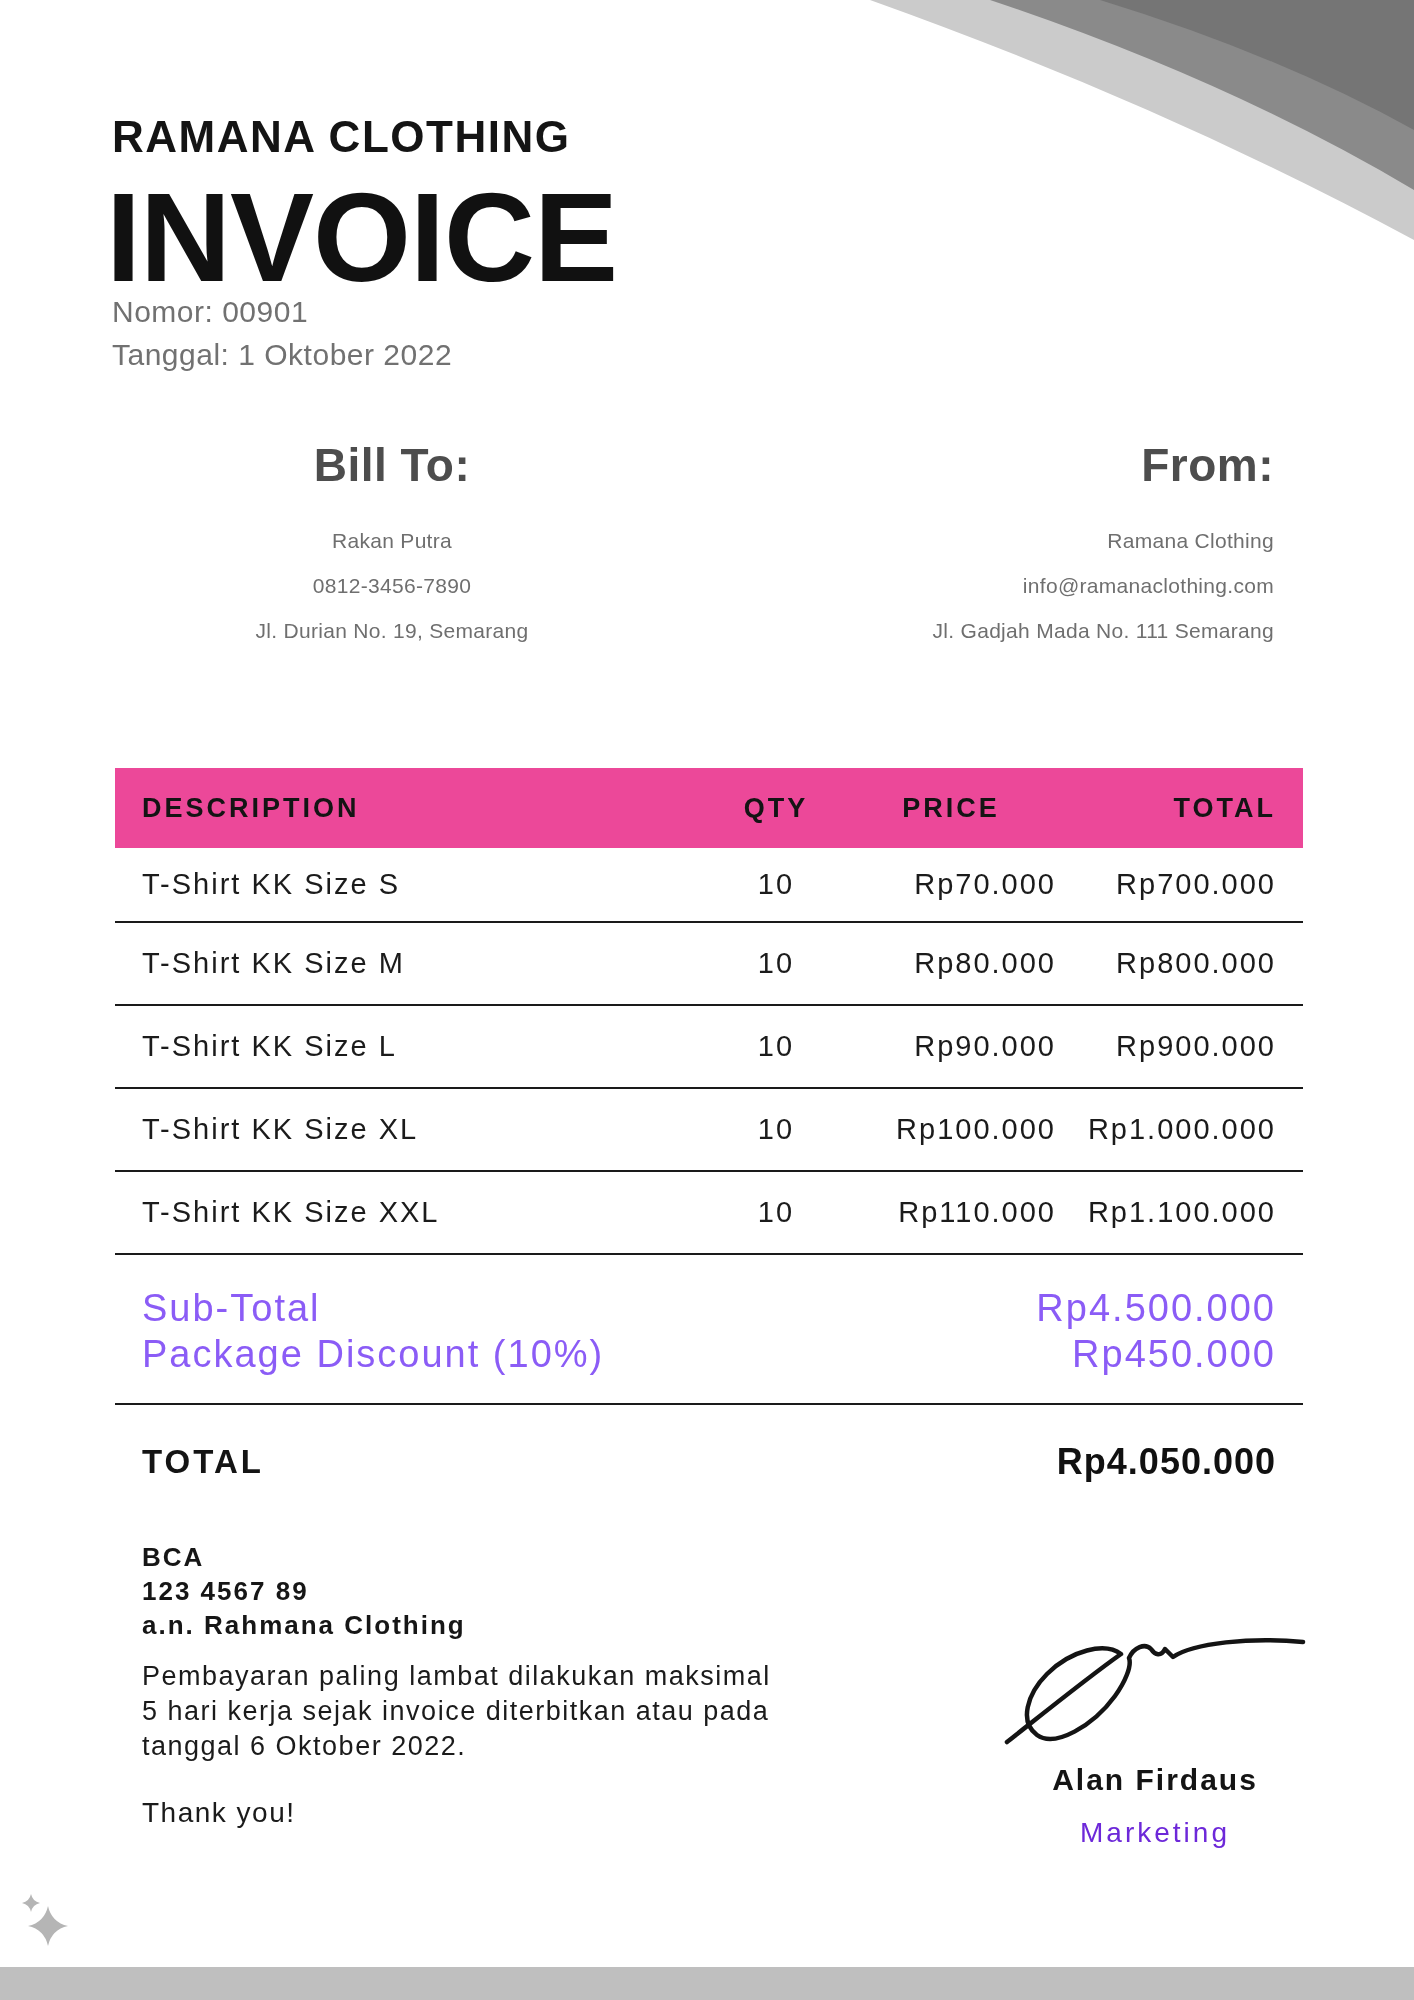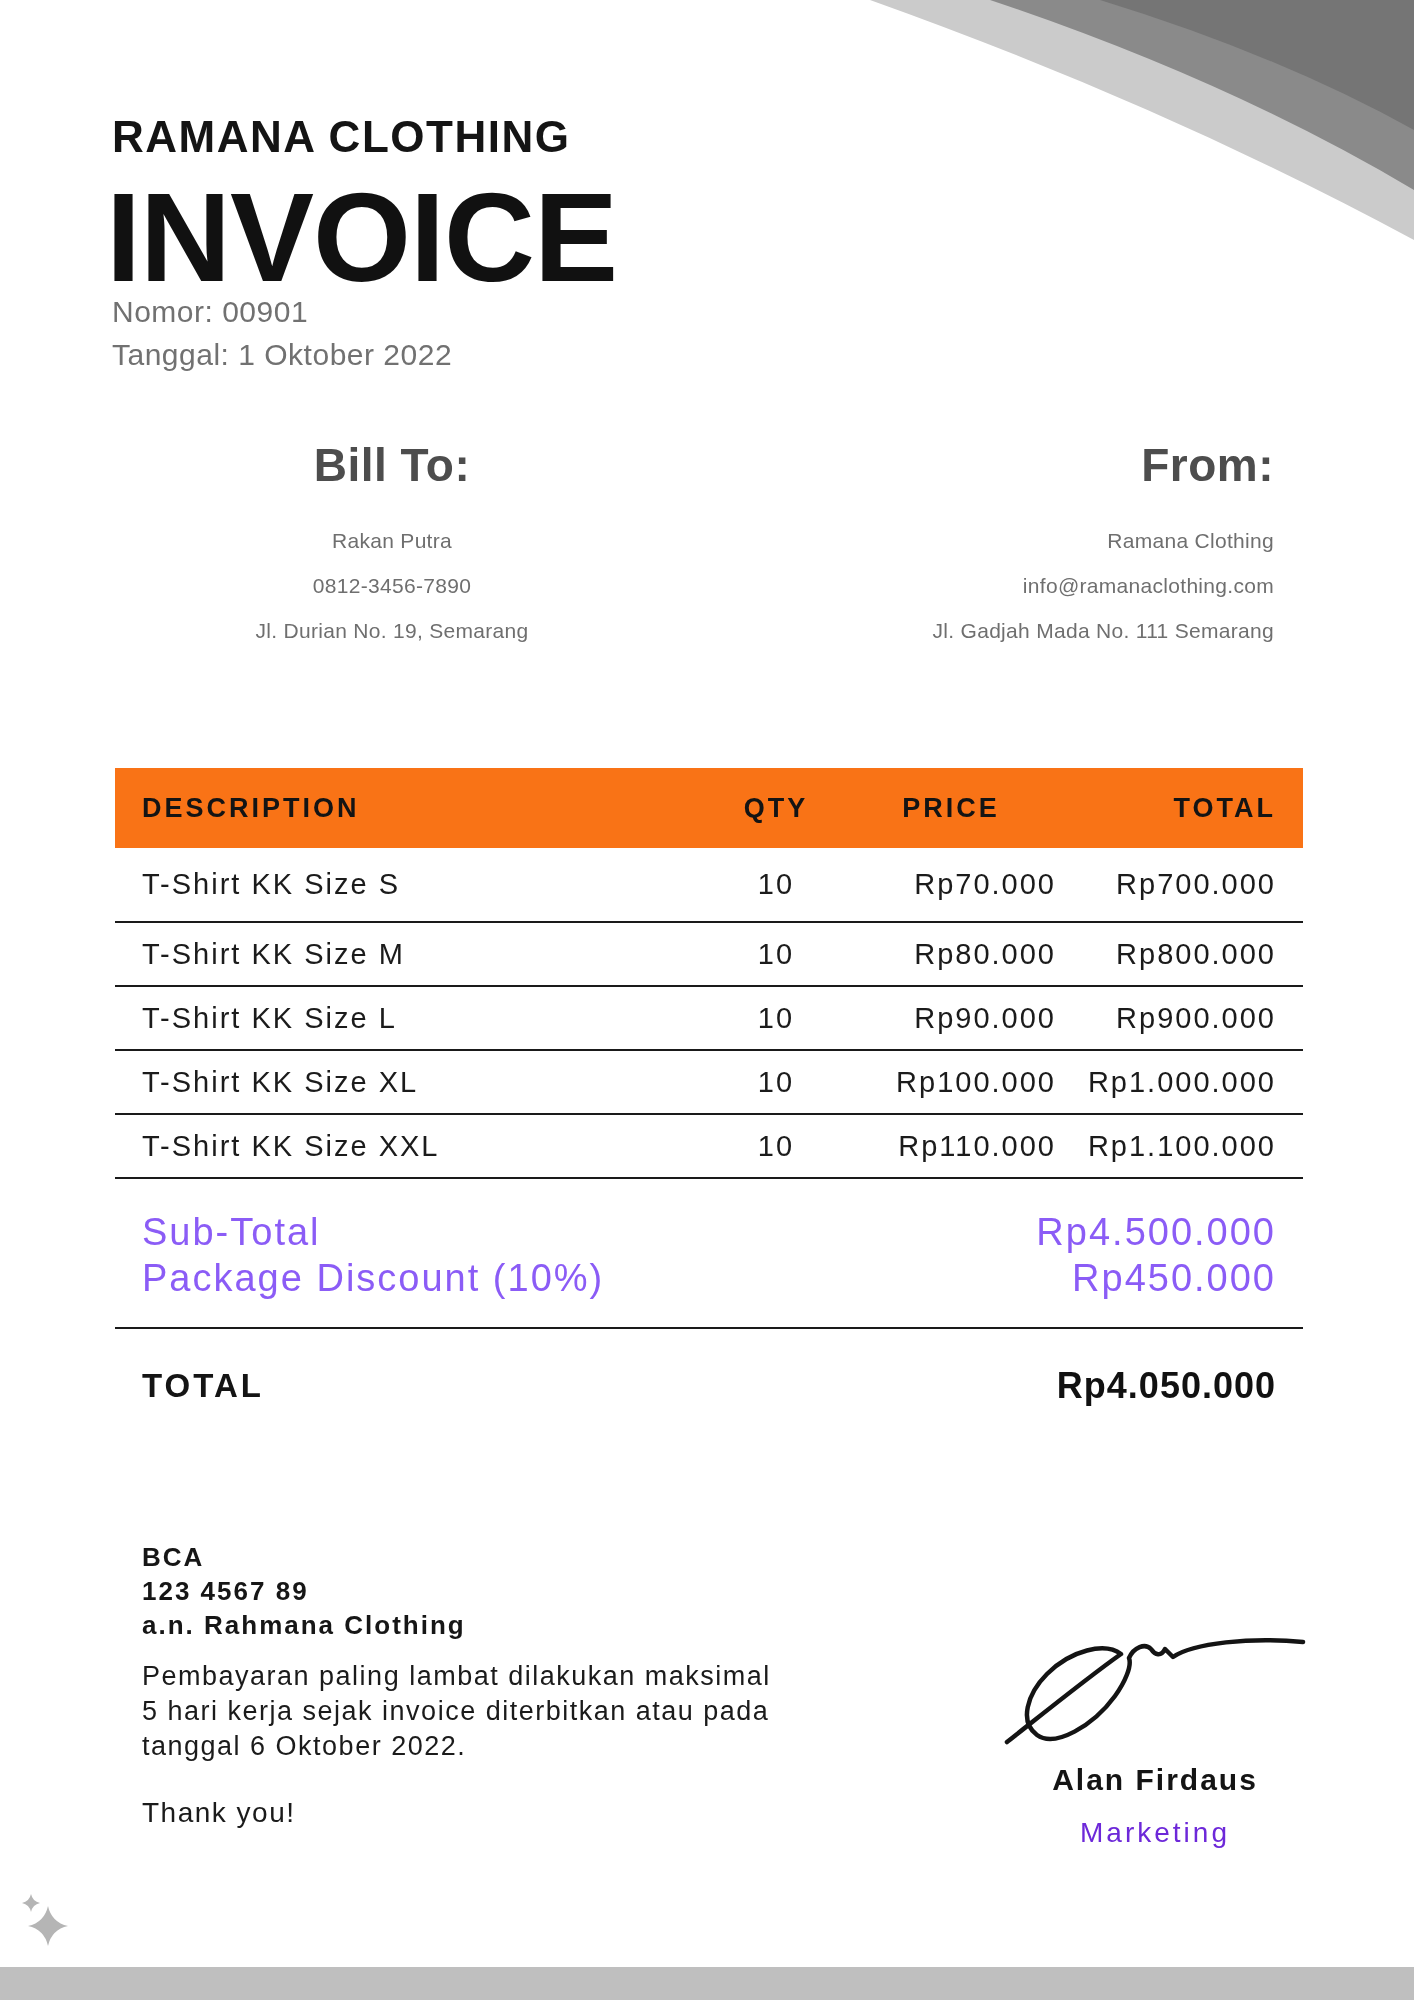--- a/index.html
+++ b/index.html
@@ -27,28 +27,28 @@
     font-size:30px;line-height:43px;color:#717171;letter-spacing:0.5px;
   }
   
   .billto{position:absolute;left:112px;top:438px;width:560px;text-align:center;}
   .fromblk{position:absolute;right:140px;top:438px;width:620px;text-align:right;}
   .party-label{font-size:46px;font-weight:700;color:#4d4d4d;letter-spacing:0.5px;}
   .party-lines{margin-top:26px;font-size:21px;line-height:45px;color:#6f6f6f;letter-spacing:0.3px;}
   
   .table{position:absolute;left:115px;top:768px;width:1188px;}
   .thead{
-    background:#f97316;height:80px;
+    background:#ec4899;height:80px;
     display:flex;align-items:center;
     padding:0 27px;box-sizing:border-box;
     font-size:27px;font-weight:700;letter-spacing:3px;color:#141414;
   }
   .trow{
     display:flex;align-items:center;
-    height:64px;border-bottom:2px solid #1a1a1a;
+    height:83px;border-bottom:2px solid #1a1a1a;
     padding:0 27px;box-sizing:border-box;
     font-size:29px;letter-spacing:2px;color:#1b1b1b;
   }
   .trow.first{height:75px;}
   .c-desc{flex:1;text-align:left;}
   .c-qty{width:140px;text-align:center;}
   .c-price{width:210px;text-align:right;}
   .c-price-h{width:210px;text-align:center;}
   .c-total{width:220px;text-align:right;}
   .summary{

